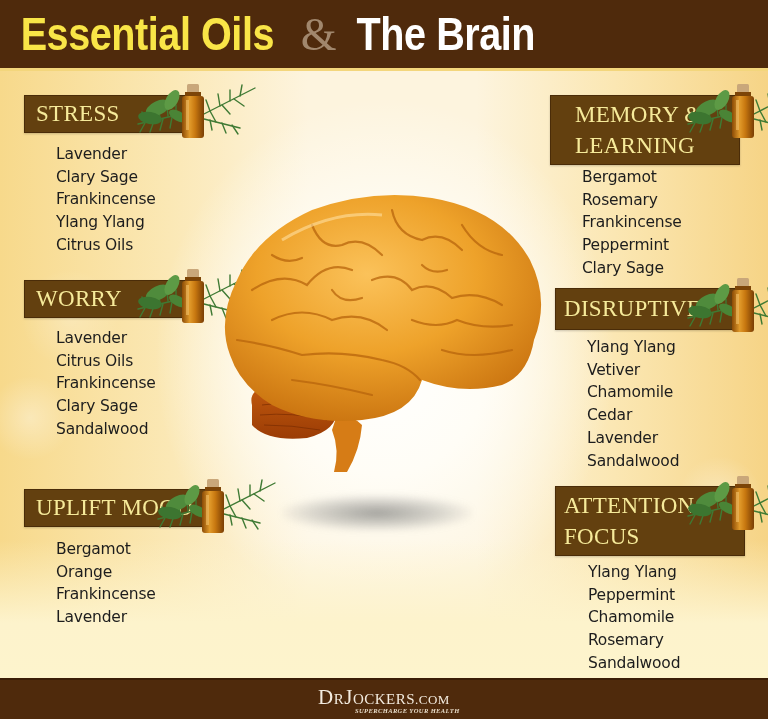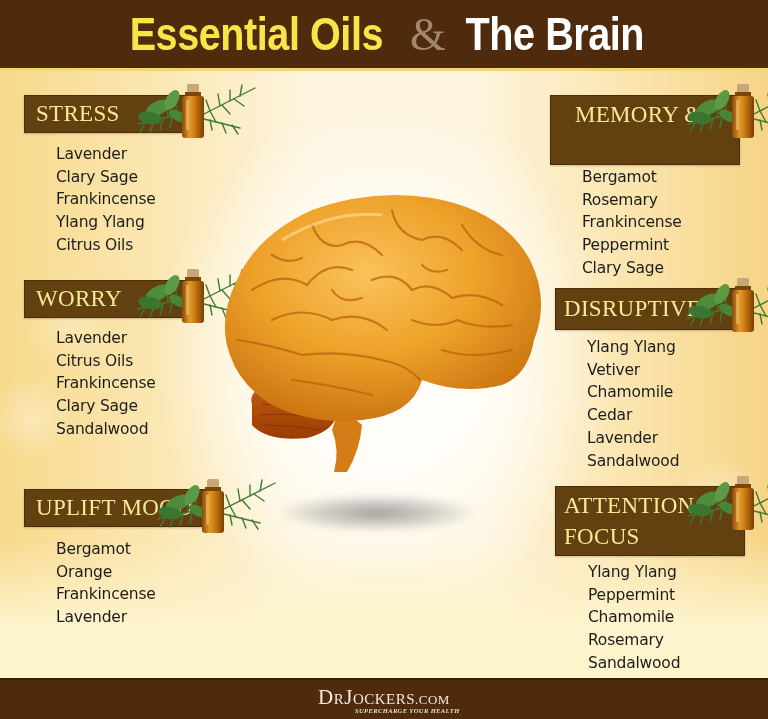--- a/index.html
+++ b/index.html
@@ -19,21 +19,21 @@
         radial-gradient(circle 50px at 630px 560px, rgba(255,255,255,0.25), rgba(255,255,255,0) 70%),
         linear-gradient(90deg, #f7d98b 0%, #fbe8b5 22%, #fdf4de 40%, #fdf4de 62%, #fbe7b3 80%, #f6d486 100%);
     }
     .bg-bottom {
       position: absolute; left: 0; top: 540px; width: 768px; height: 138px;
       background: linear-gradient(180deg, rgba(253,245,220,0) 0%, #fdf3cc 60%, #fdf4cc 100%);
     }
     .header {
       position: absolute; left: 0; top: 0; width: 768px; height: 68px;
       background: #4f2a0c;
-      display: flex; align-items: center; justify-content: center;
+      display: flex; align-items: center; 
       font-family: "Liberation Sans", sans-serif;
       font-size: 46px; font-weight: bold; letter-spacing: -0.5px;
       transform-origin: center;
     }
     .header .t1 { color: #f9e547; transform: scaleX(0.86); display: inline-block; }
     .header .amp { color: #a1876d; margin: 0 6px; font-family: "Liberation Serif", serif; font-weight: normal; }
     .header .t2 { color: #ffffff; transform: scaleX(0.86); display: inline-block; }
     .header-line { position: absolute; left: 0; top: 68px; width: 768px; height: 3px; background: #f3d67c; }
 
     .footer {
@@ -221,20 +221,21 @@
     <path d="M80 200 Q120 205 160 215"></path>
     <path d="M120 110 Q130 125 150 118"></path>
     <path d="M210 85 Q220 95 235 90"></path>
     <path d="M60 75 Q75 85 90 78"></path>
   </g>
   <path d="M70 60 Q120 30 170 35" stroke="#ffe0a0" stroke-width="3" fill="none" opacity="0.6"></path>
 </svg>
 
 <div class="label-box" style="left:550px; top:95px; width:190px; height:70px; line-height:31px; padding-top:3px; padding-left:24px;">
   <div>MEMORY &amp;</div>
+  <div>LEARNING</div>
 </div>
 <svg class="deco" style="left:680px; top:82px; width:88px;" viewBox="0 0 88 62" preserveAspectRatio="xMinYMin slice">
   <use href="#herbs"></use>
     <use href="#bottle"></use>
 </svg>
 <ul class="oil-list" style="left:562px; top:166px;">
   <li>Bergamot</li>
   <li>Rosemary</li>
   <li>Frankincense</li>
   <li>Peppermint</li>

